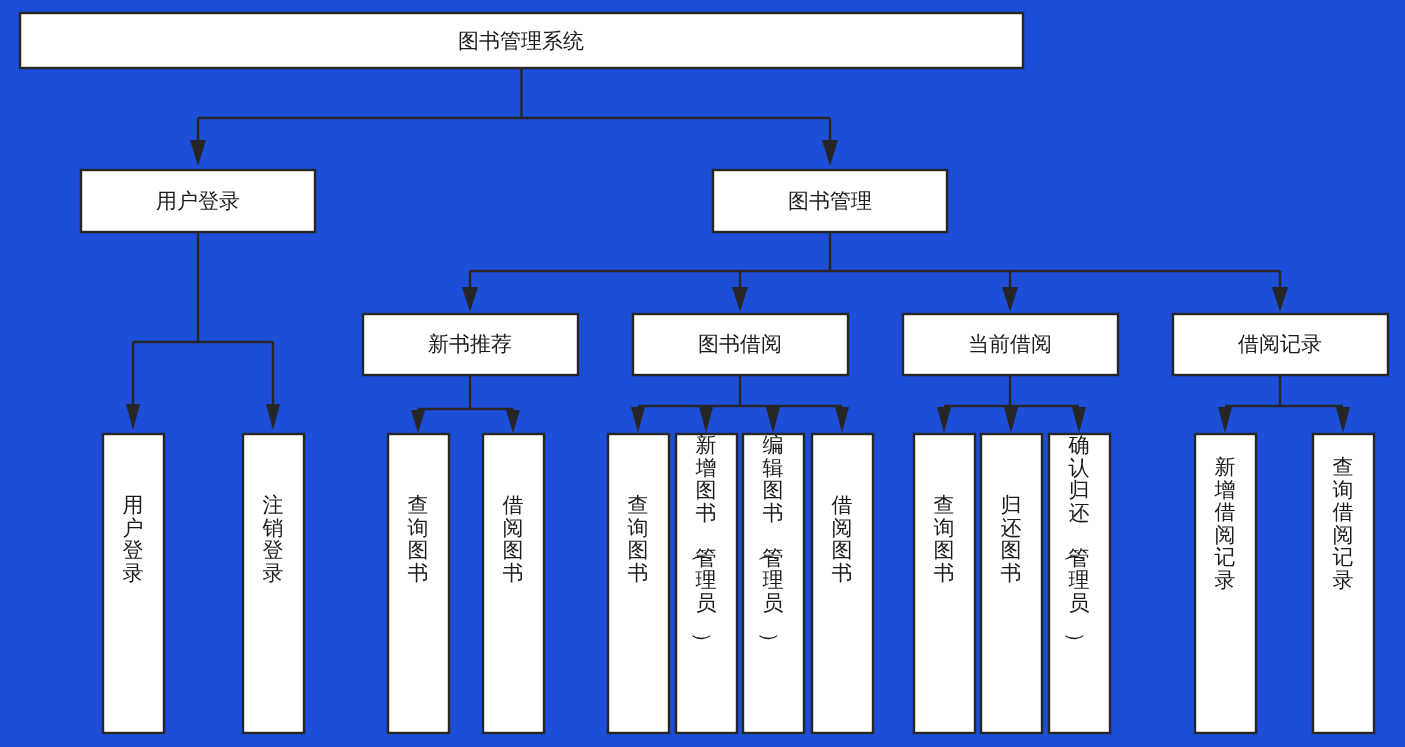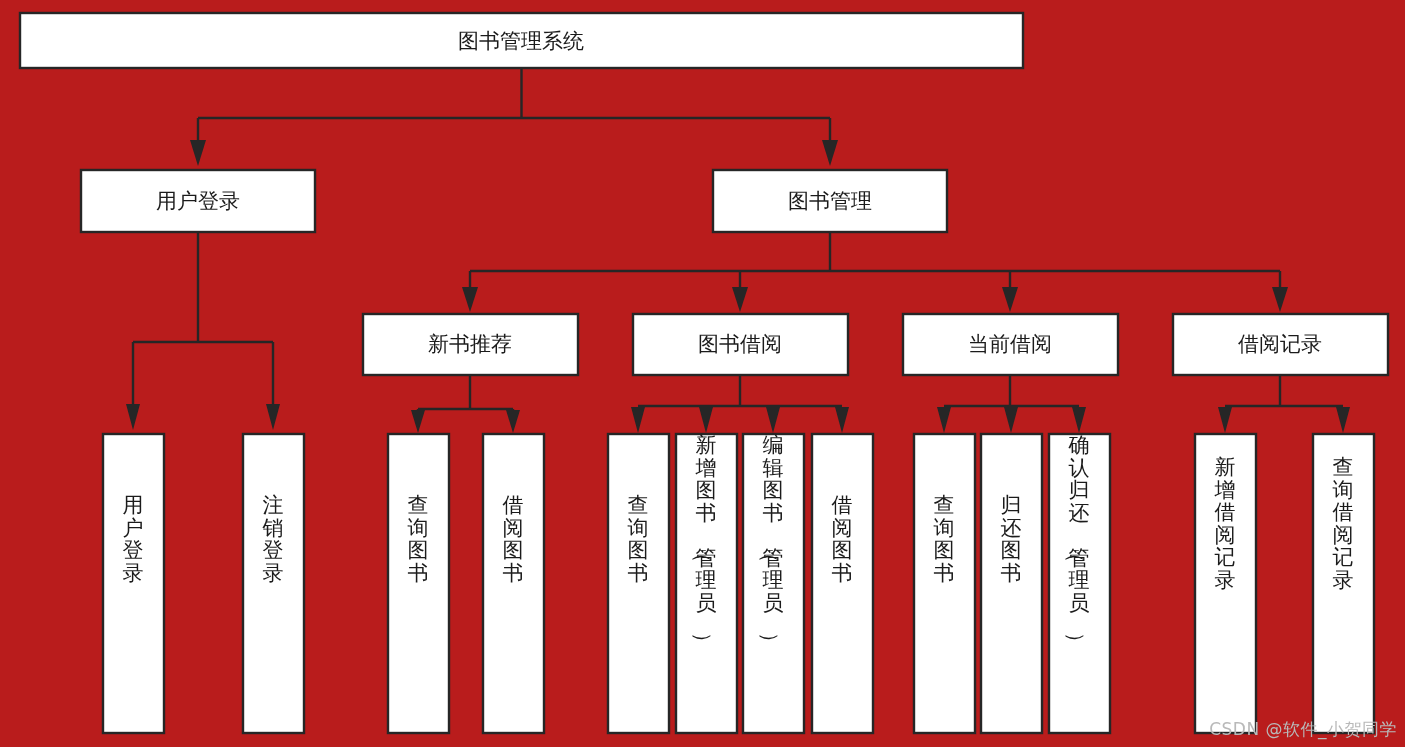--- a/index.html
+++ b/index.html
@@ -10,21 +10,21 @@
   body {
     width: 1405px;
     height: 747px;
     font-family: "DejaVu Sans", "Liberation Sans", sans-serif;
     overflow: hidden;
   }
   #diagram-root {
     position: relative;
     width: 1405px;
     height: 747px;
-    background: #b91c1c;
+    background: #1d4ed8;
   }
   svg#flow {
     position: absolute;
     left: 0;
     top: 0;
     width: 1405px;
     height: 747px;
   }
   .node-box {
     fill: #ffffff;
@@ -220,14 +220,13 @@
       <rect class="node-box" x="1195" y="434" width="61" height="299"></rect>
       <text class="vert-label" x="1225" y="474"><tspan x="1225" dy="0">新</tspan><tspan x="1225" dy="22.5">增</tspan><tspan x="1225" dy="22.5">借</tspan><tspan x="1225" dy="22.5">阅</tspan><tspan x="1225" dy="22.5">记</tspan><tspan x="1225" dy="22.5">录</tspan></text>
     </g>
     <g>
       <rect class="node-box" x="1313" y="434" width="61" height="299"></rect>
       <text class="vert-label" x="1343" y="474"><tspan x="1343" dy="0">查</tspan><tspan x="1343" dy="22.5">询</tspan><tspan x="1343" dy="22.5">借</tspan><tspan x="1343" dy="22.5">阅</tspan><tspan x="1343" dy="22.5">记</tspan><tspan x="1343" dy="22.5">录</tspan></text>
     </g>
 
   </svg>
 
-  <div class="watermark">CSDN @软件_小贺同学</div>
 </div>
 
 </body></html>

